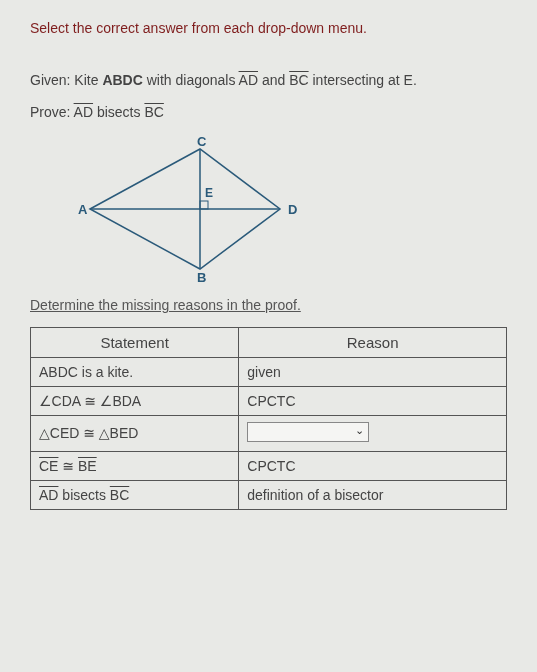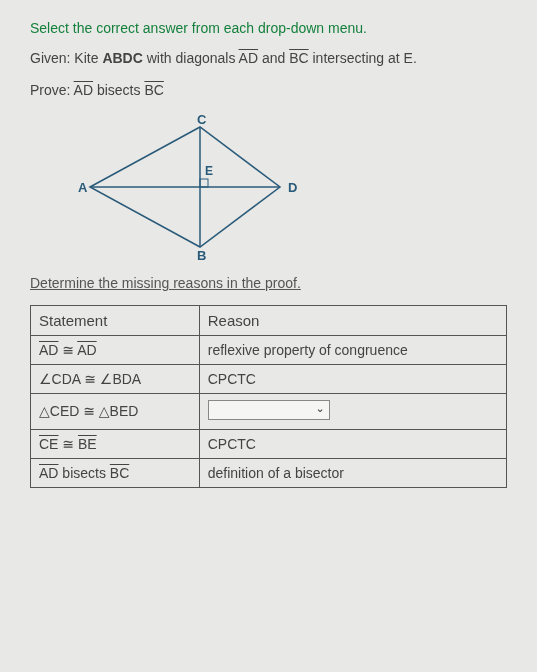--- a/index.html
+++ b/index.html
@@ -6,22 +6,22 @@
     margin: 0;
     padding: 20px 30px;
     font-family: Arial, sans-serif;
     font-size: 14px;
     color: #444;
     background: #e8e9e6;
     width: 537px;
     box-sizing: border-box;
   }
   .instruction {
-    color: #15803d;
-    margin-bottom: 11px;
+    color: #7f1d1d;
+    margin-bottom: 33px;
   }
   .given-prove {
     margin-bottom: 10px;
     line-height: 1.6;
   }
   .overline {
     text-decoration: overline;
   }
   .bold {
     font-weight: bold;
@@ -42,20 +42,21 @@
     border: 1px solid #555;
     padding: 6px 8px;
     text-align: left;
     vertical-align: middle;
     font-size: 14px;
     color: #444;
   }
   th {
     font-weight: normal;
     font-size: 15px;
+    text-align: center;
   }
   .dropdown {
     display: inline-block;
     border: 1px solid #888;
     background: #f5f5f3;
     width: 120px;
     height: 18px;
     position: relative;
   }
   .dropdown .chev {
@@ -95,24 +96,22 @@
 
 <div class="determine">Determine the missing reasons in the proof.</div>
 
 <table>
   <tbody>
       <tr>
     <th>Statement</th>
     <th>Reason</th>
   </tr>
   <tr>
-    <td>
-      <span class="overline">AD</span><span> ≅ </span><span class="overline">AD</span>
-    </td>
-    <td>reflexive property of congruence</td>
+    <td>ABDC is a kite.</td>
+    <td>given</td>
   </tr>
   <tr>
     <td>∠CDA ≅ ∠BDA</td>
     <td>CPCTC</td>
   </tr>
   <tr>
     <td>△CED ≅ △BED</td>
     <td>
       <span class="dropdown"><span class="chev">⌄</span></span>
     </td>

